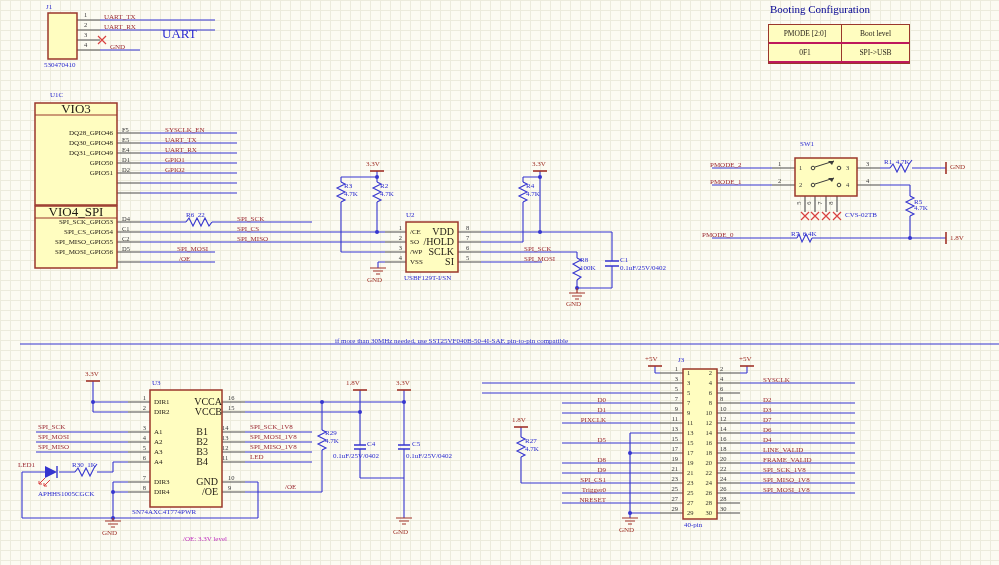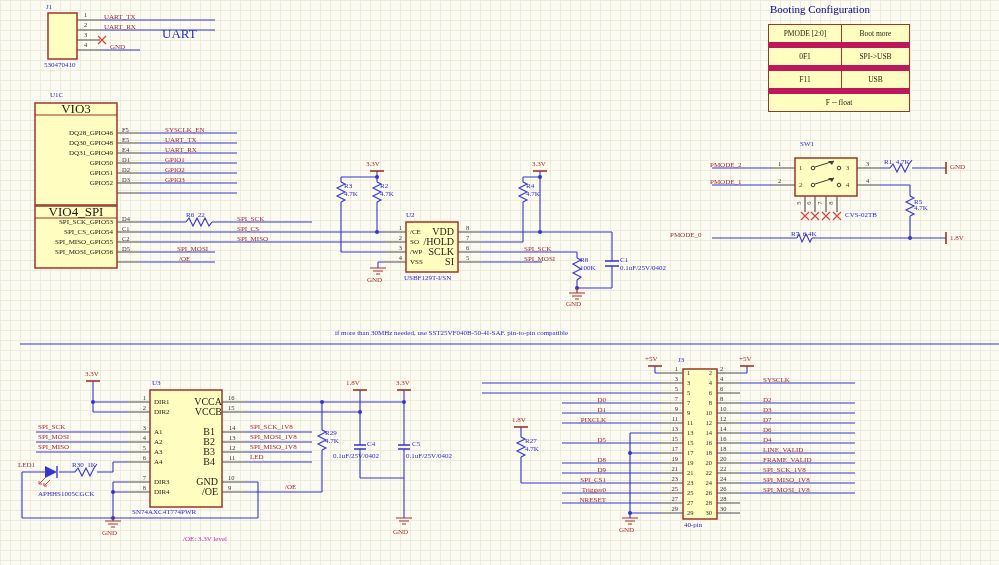--- a/index.html
+++ b/index.html
@@ -40,21 +40,21 @@
   .jinr{width:31px}
   .jinr .n{right:3px;line-height:10px;font-size:6.5px;color:#33302a}
   .joutl .n{right:0;width:46px;text-align:right;top:-3px;font-size:6.5px;color:#3a3a3a}
   .joutr .n{left:0;top:-3px;font-size:6.5px;color:#3a3a3a}
   .jll .n{right:0;width:126px;text-align:right;top:-2px;font-size:7px;color:#9c2b33}
   .jrl .n{left:0;top:-2px;font-size:7px;color:#9c2b33}
   .j1n .n{left:0;top:-4px;font-size:6.5px;color:#3a3a3a}
   .rot{transform:rotate(-90deg);transform-origin:center;display:inline-block}
   
   #boottbl{position:absolute;left:768px;top:24px;width:142px;background:#fffdc0;border:1.4px solid #9a372b;box-sizing:border-box;font-size:7.5px;color:#2a241c}
-  #boottbl .trow{display:flex;border-bottom:6px solid #be185d}
+  #boottbl .trow{display:flex;border-bottom:2px solid #be185d}
   #boottbl .c1{width:72px;text-align:center;border-right:1px solid #9a372b;line-height:17px}
   #boottbl .c2{flex:1;text-align:center;line-height:17px}
   #boottbl .tft{text-align:center;line-height:17px}
 </style>
 </head>
 <body>
 
 <svg width="999" height="565" viewBox="0 0 999 565">
 
   <path d="M20 344H999" stroke="#3535cf" stroke-width="1.2" fill="none"></path>
@@ -213,31 +213,26 @@
   </div>
 <div class="t net" style="left:104px;top:13px">UART_TX</div>
 <div class="t net" style="left:104px;top:23px">UART_RX</div>
 <div class="t net" style="left:110px;top:43px">GND</div>
 <div class="t blu f75" style="left:162px;top:30px">UART</div>
 
 <div class="t navy" style="left:770px;top:3px">Booting Configuration</div>
 <div id="boottbl">
   <div class="trow">
     <div class="c1">PMODE [2:0]</div>
-      <div class="c2">Boot more</div>
+      <div class="c2">Boot level</div>
   </div>
   <div class="trow">
     <div class="c1">0F1</div>
       <div class="c2">SPI-&gt;USB</div>
   </div>
-  <div class="trow">
-    <div class="c1">F11</div>
-      <div class="c2">USB</div>
-  </div>
-  <div class="tft" style="border-bottom:none">F -- float</div>
 </div>
 
 <div class="t blu" style="left:50px;top:91px">U1C</div>
 <div class="t nm ctr f75" style="left:35px;top:105px;width:82px">VIO3</div>
 <div class="t nm ctr f75" style="left:35px;top:208px;width:82px">VIO4_SPI</div>
 <div class="list u1" style="left:35px;top:128px;width:240px">
 
 <div class="row">
       <span class="pname">DQ28_GPIO46</span>
       <span class="pdes">F5</span>
@@ -255,25 +250,20 @@
     </div>
     <div class="row">
       <span class="pname">GPIO50</span>
       <span class="pdes">D1</span>
       <span class="pnet">GPIO1</span>
     </div>
     <div class="row">
       <span class="pname">GPIO51</span>
       <span class="pdes">D2</span>
       <span class="pnet">GPIO2</span>
-    </div>
-    <div class="row">
-      <span class="pname">GPIO52</span>
-      <span class="pdes">D3</span>
-      <span class="pnet">GPIO3</span>
     </div>
   </div>
 <div class="list u1" style="left:35px;top:217px;width:240px">
 
 <div class="row">
       <span class="pname">SPI_SCK_GPIO53</span>
       <span class="pdes">D4</span>
     </div>
     <div class="row">
       <span class="pname">SPI_CS_GPIO54</span>
@@ -345,26 +335,26 @@
     </div>
   </div>
 <div class="t net" style="left:524px;top:245px">SPI_SCK</div>
 <div class="t net" style="left:524px;top:255px">SPI_MOSI</div>
 <div class="t blu" style="left:580px;top:256px">R8</div>
 <div class="t blu" style="left:580px;top:264px">100K</div>
 <div class="t blu" style="left:620px;top:256px">C1</div>
 <div class="t blu" style="left:620px;top:264px">0.1uF/25V/0402</div>
 <div class="t pw" style="left:367px;top:276px">GND</div>
 <div class="t pw" style="left:566px;top:300px">GND</div>
-<div class="t blu" style="left:335px;top:329px">if more than 30MHz needed, use SST25VF040B-50-4I-SAF. pin-to-pin compatible</div>
+<div class="t blu" style="left:335px;top:337px">if more than 30MHz needed, use SST25VF040B-50-4I-SAF. pin-to-pin compatible</div>
 
 <div class="t blu" style="left:800px;top:140px">SW1</div>
 <div class="t net" style="left:710px;top:161px">PMODE_2</div>
 <div class="t net" style="left:710px;top:178px">PMODE_1</div>
-<div class="t net" style="left:670px;top:231px">PMODE_0</div>
+<div class="t net" style="left:702px;top:231px">PMODE_0</div>
 <div class="t num" style="left:778px;top:160px">1</div>
 <div class="t num" style="left:778px;top:177px">2</div>
 <div class="t num" style="left:866px;top:160px">3</div>
 <div class="t num" style="left:866px;top:177px">4</div>
 <div class="t num" style="left:799px;top:164px">1</div>
 <div class="t num" style="left:799px;top:181px">2</div>
 <div class="t num" style="left:846px;top:164px">3</div>
 <div class="t num" style="left:846px;top:181px">4</div>
 <div class="t num rot" style="left:797px;top:199px">5</div>
 <div class="t num rot" style="left:807px;top:199px">6</div>
@@ -432,21 +422,21 @@
 
 <div class="row">
       <span class="pnum">16</span>
       <span class="pname">VCCA</span>
     </div>
     <div class="row">
       <span class="pnum">15</span>
       <span class="pname">VCCB</span>
     </div>
   </div>
-<div class="list ur u3r" style="left:151px;top:427px;width:68px">
+<div class="list ur u3r" style="left:144px;top:427px;width:68px">
 
 <div class="row">
       <span class="pnum">14</span>
       <span class="pname">B1</span>
     </div>
     <div class="row">
       <span class="pnum">13</span>
       <span class="pname">B2</span>
     </div>
     <div class="row">

